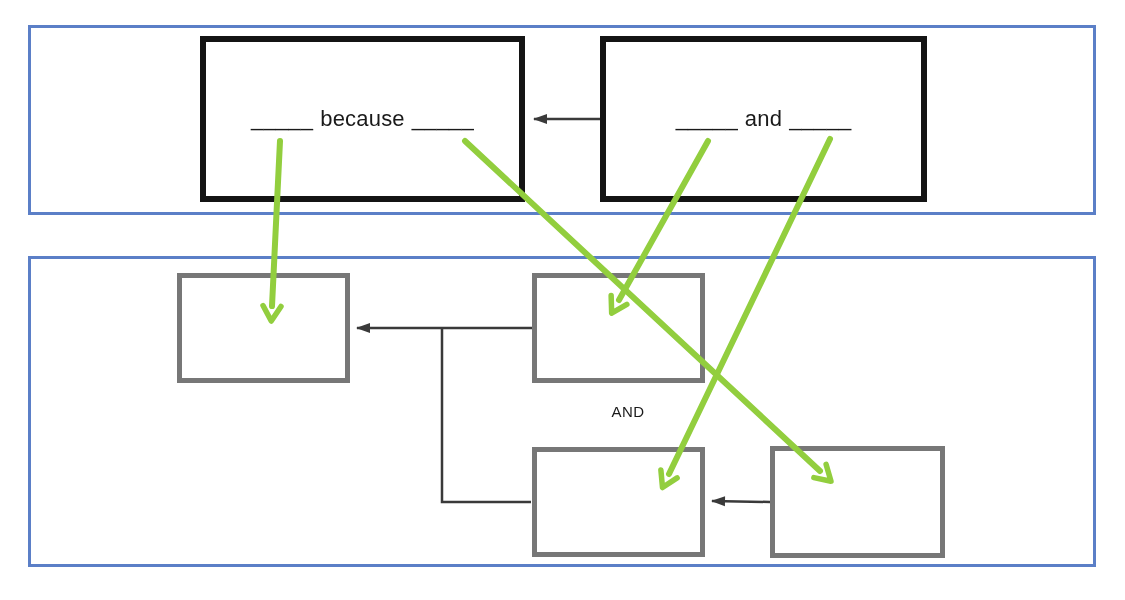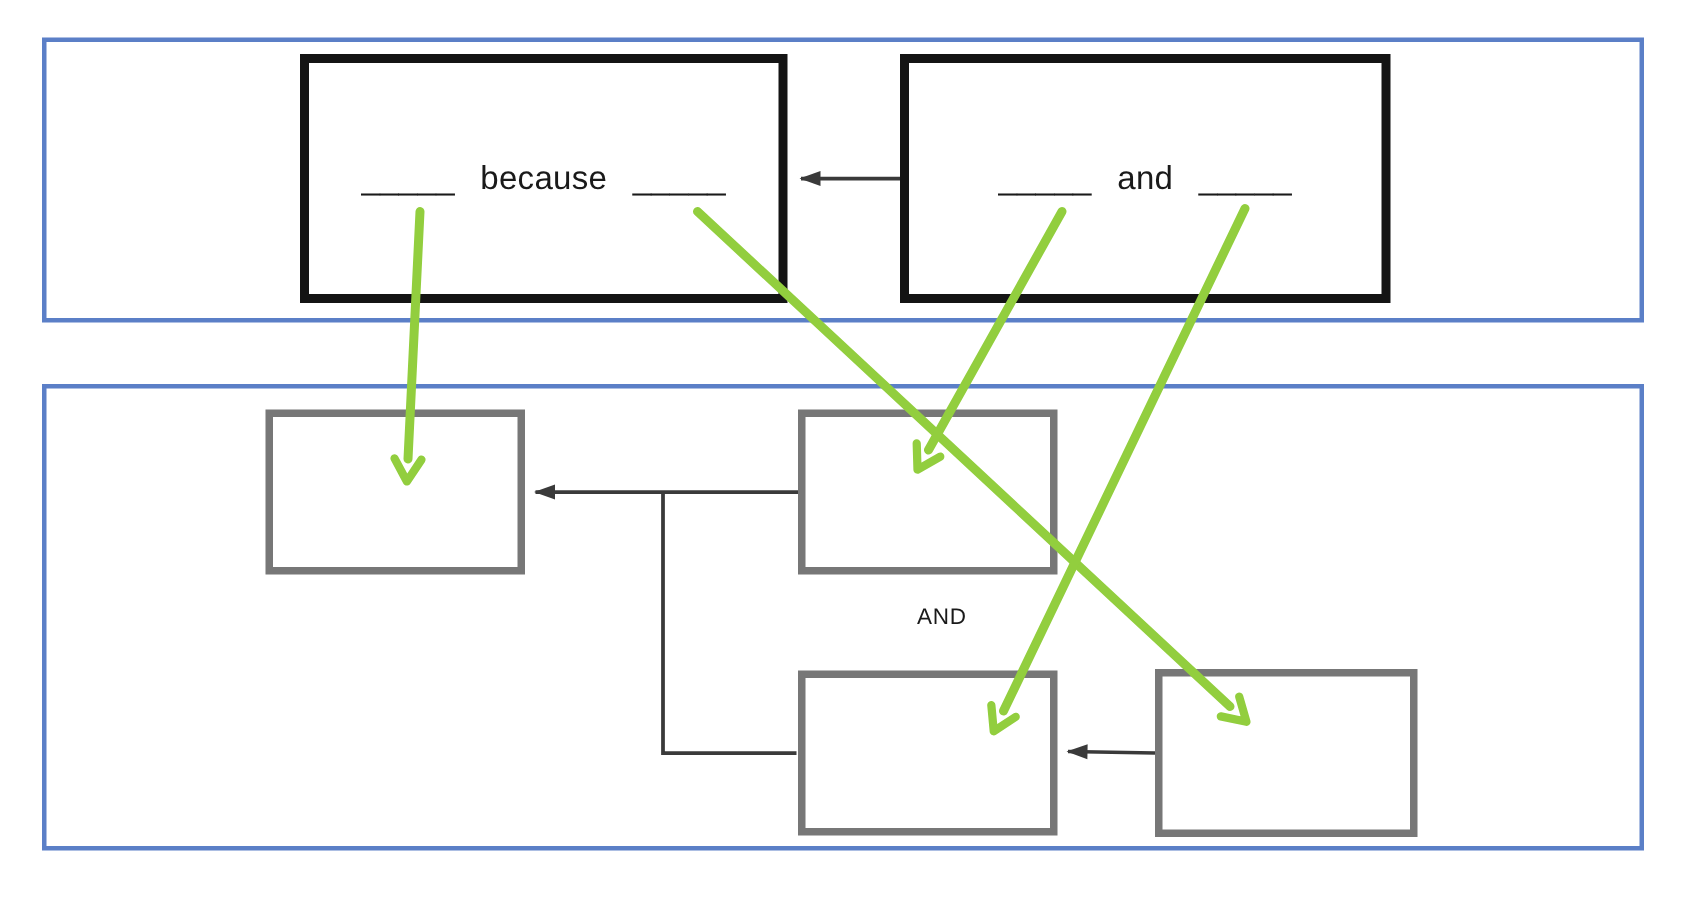--- a/index.html
+++ b/index.html
@@ -34,21 +34,21 @@
     display: flex;
     align-items: center;
     justify-content: center;
   }
   #conclusion-box { left: 200px; top: 36px; width: 325px; height: 166px; }
   #premise-box    { left: 600px; top: 36px; width: 327px; height: 166px; }
 
   .box-line {
     display: flex;
     align-items: baseline;
-    gap: 17px;
+    gap: 7px;
     font-size: 22px;
     color: var(--text, #1a1a1a);
     white-space: pre;
     letter-spacing: 0.2px;
   }
 
   .gray-box {
     position: absolute;
     border: 5px solid var(--gray-box-border, #777777);
     background: #ffffff;

